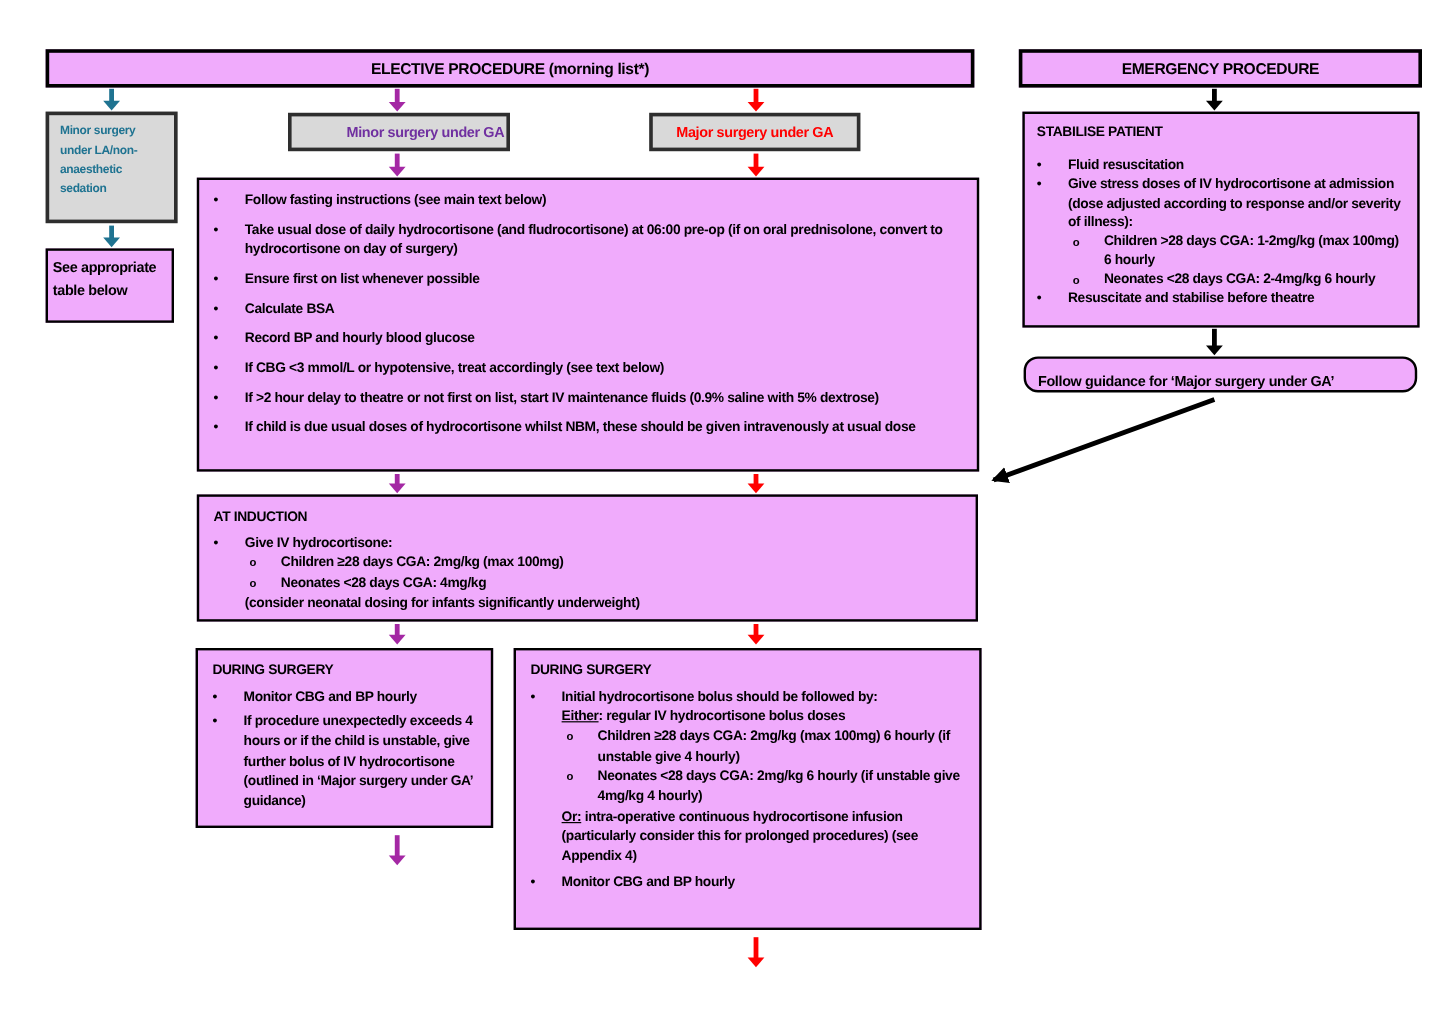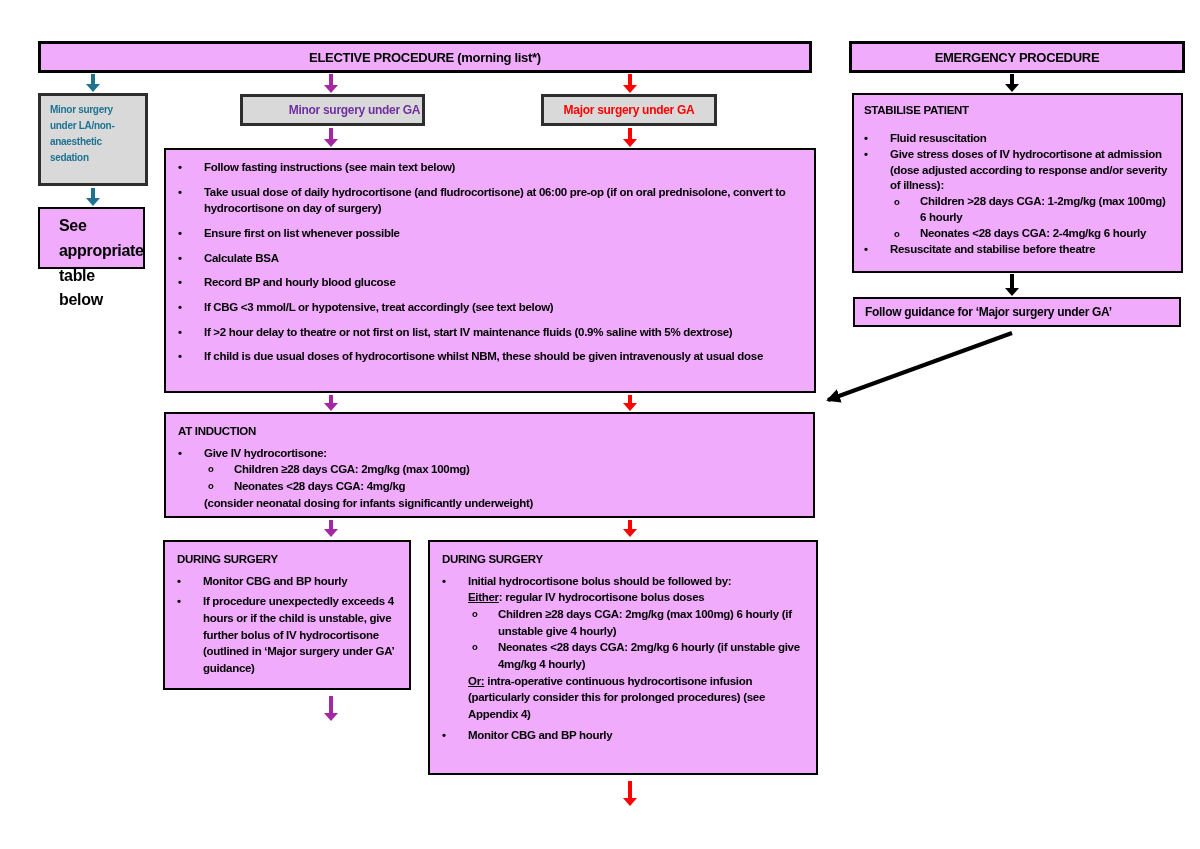--- a/index.html
+++ b/index.html
@@ -27,21 +27,21 @@
   .arr{position:absolute;width:14px;}
   .arr::before{content:"";position:absolute;left:5px;top:0;bottom:7px;width:4px;background:var(--c);}
   .arr::after{content:"";position:absolute;left:0;bottom:0;width:0;height:0;
               border-left:7px solid transparent;border-right:7px solid transparent;
               border-top:8px solid var(--c);}
   .a-teal{--c:var(--teal);}
   .a-purple{--c:var(--purple_arrow);}
   .a-red{--c:var(--red);}
   .a-black{--c:#000;}
   .diag{position:absolute;}
-  .follow-box{display:flex;align-items:center;font-size:12px;padding:0 10px;border-width:2.5px;}
+  .follow-box{display:flex;align-items:flex-end;font-size:12px;padding:0 10px;border-width:2.5px;border-radius:12px;}
   .stab{font-size:11.5px;line-height:1.38;padding:8px 10px;}
 </style>
 </head>
 <body>
 
 <div class="canvas">
 
   <div class="box hdr" style="left:38px;top:41px;width:774px;height:32px;">
     <span>ELECTIVE PROCEDURE (morning list*)</span>
   </div>
@@ -51,21 +51,21 @@
 
   <div class="arr a-teal" style="left:86px;top:74px;height:18px;"></div>
   <div class="arr a-purple" style="left:324px;top:74px;height:19px;"></div>
   <div class="arr a-red" style="left:623px;top:74px;height:19px;"></div>
   <div class="arr a-black" style="left:1005px;top:74px;height:18px;"></div>
 
   <div class="box gray teal-text" style="left:38px;top:93px;width:110px;height:93px;font-size:10px;line-height:1.6;padding:6px 9px;">
     <span>Minor surgery under LA/non-anaesthetic sedation</span>
   </div>
   <div class="arr a-teal" style="left:86px;top:188px;height:18px;"></div>
-  <div class="box" style="left:38px;top:207px;width:107px;height:62px;font-size:16px;line-height:1.55;padding:5px 19px;">
+  <div class="box" style="left:38px;top:207px;width:107px;height:62px;font-size:12px;line-height:1.55;padding:5px 4px;">
     <span>See appropriate table below</span>
   </div>
 
   <div class="box gray branch purple-text" style="left:240px;top:94px;width:185px;height:32px;">
     <span>Minor surgery under GA</span>
   </div>
   <div class="box gray branch red-text" style="left:541px;top:94px;width:176px;height:32px;text-align:center;">
     <span>Major surgery under GA</span>
   </div>
   <div class="arr a-purple" style="left:324px;top:128px;height:19px;"></div>

